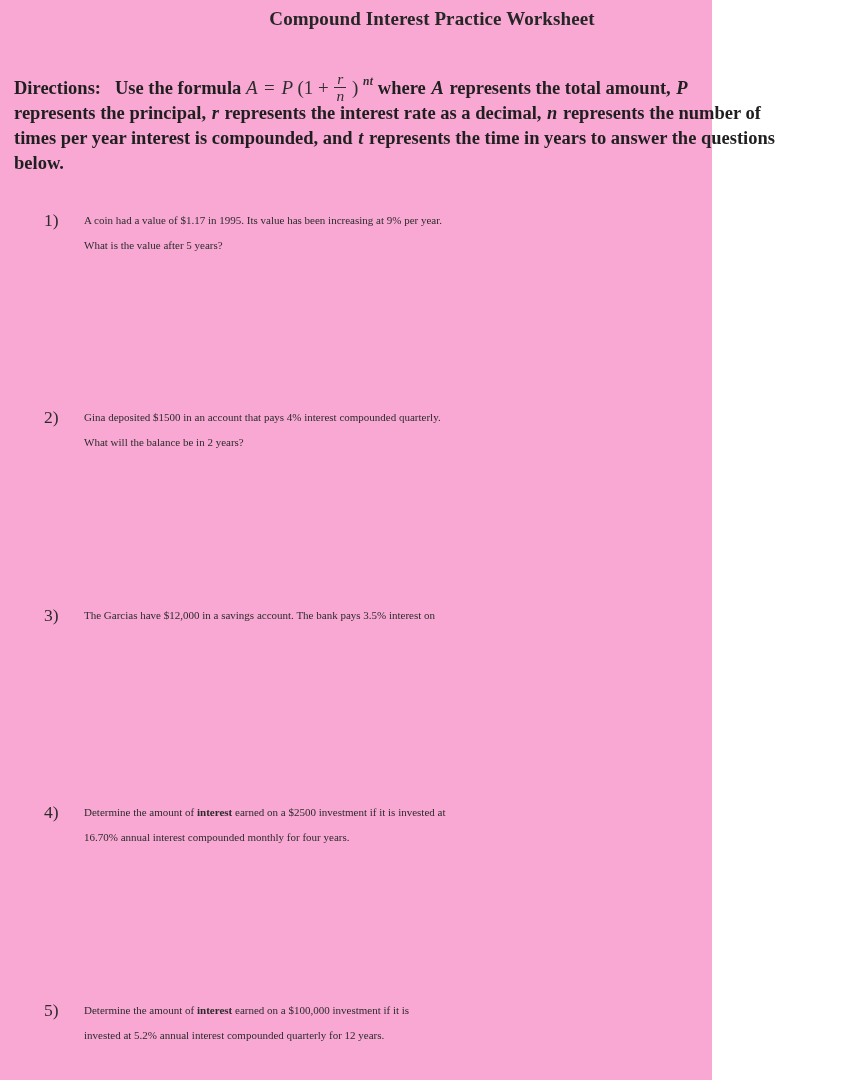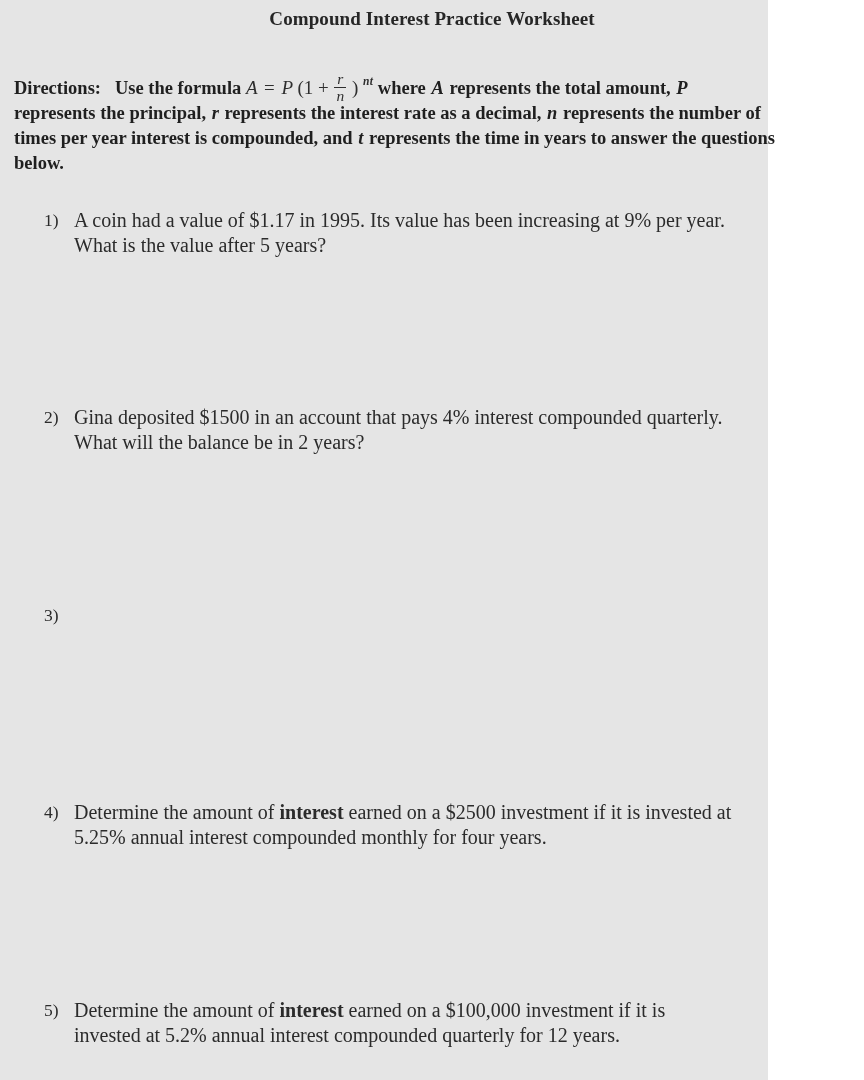--- a/index.html
+++ b/index.html
@@ -14,23 +14,23 @@
     overflow: hidden;
     font-family: "Liberation Serif", "DejaVu Serif", serif;
     color: #2b2b2b;
     -webkit-font-smoothing: antialiased;
   }
 
   .page {
     position: absolute;
     left: 0;
     top: 0;
-    width: 768px;
+    width: 712px;
     height: 1080px;
-    background: #e5e5e5;
+    background: #f9a8d4;
   }
 
   
   .worksheet-title {
     position: absolute;
     left: 0;
     top: 8px;
     width: 864px;
     text-align: center;
     font-size: 19px;
@@ -131,22 +131,22 @@
   .q-num {
     position: absolute;
     left: 0;
     top: 0;
     width: 30px;
     text-align: left;
     font-size: 17.5px;
   }
   .q-text {
     display: block;
-    margin-left: 30px;
-    font-size: 20px;
+    margin-left: 40px;
+    font-size: 11px;
     line-height: 25px;
   }
   .q-text b {
     font-weight: bold;
   }
   .q-line {
     display: block;
     white-space: nowrap;
   }
 
@@ -223,29 +223,30 @@
     <span class="q-text">
       <span class="q-line">Gina deposited $1500 in an account that pays 4% interest compounded quarterly.</span>
       <span class="q-line">What will the balance be in 2 years?</span>
     </span>
   </div>
   <div class="work-space ws2"></div>
 
   <div class="question q3">
     <span class="q-num">3)</span>
     <span class="q-text">
+      <span class="q-line">The Garcias have $12,000 in a savings account.  The bank pays 3.5% interest on</span>
     </span>
   </div>
   <div class="work-space ws3"></div>
 
   <div class="question q4">
     <span class="q-num">4)</span>
     <span class="q-text">
       <span class="q-line"><span>Determine the amount of </span><b>interest</b><span> earned on a $2500 investment if it is invested at</span></span>
-      <span class="q-line">5.25% annual interest compounded monthly for four years.</span>
+      <span class="q-line">16.70% annual interest compounded monthly for four years.</span>
     </span>
   </div>
   <div class="work-space ws4"></div>
 
   <div class="question q5">
     <span class="q-num">5)</span>
     <span class="q-text">
       <span class="q-line"><span>Determine the amount of </span><b>interest</b><span> earned on a $100,000 investment if it is</span></span>
       <span class="q-line">invested at 5.2% annual interest compounded quarterly for 12 years.</span>
     </span>

